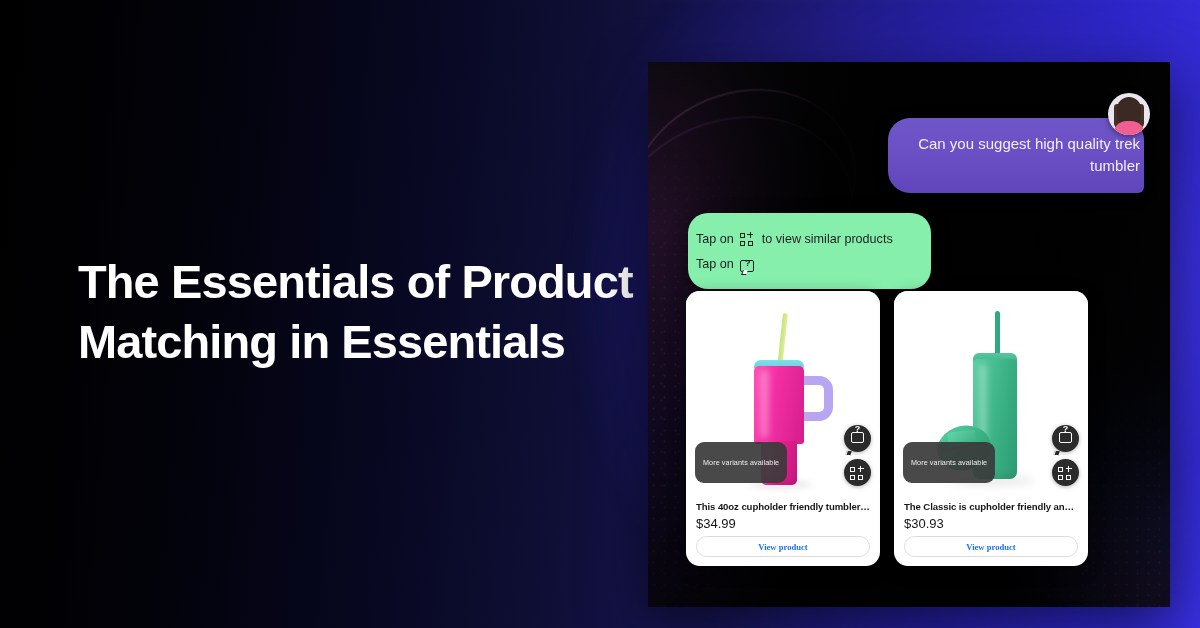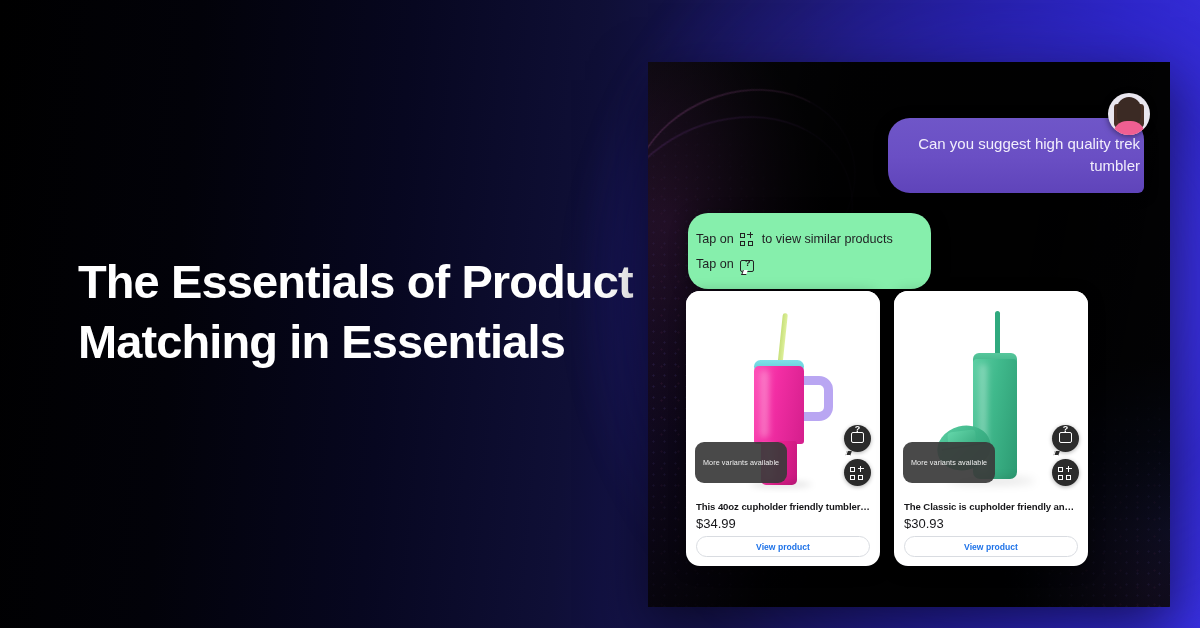--- a/index.html
+++ b/index.html
@@ -183,21 +183,21 @@
   .c-price { font-size:13px; color:#17171a; margin-top:4px; }
   .c-btn {
     margin-top:auto;
     height:21px;
     border:1px solid #d9dce1;
     border-radius:11px;
     background:#fff;
     color:#1f73e8;
     font-size:8.6px; font-weight:700;
     display:flex; align-items:center; justify-content:center;
-    font-family:Liberation Sans, sans-serif;
+    font-family:Liberation Serif, serif;
     cursor:pointer;
   }
 
   
   .tp { position:absolute; left:50%; top:22px; transform:translateX(-50%); width:110px; height:168px; }
   .tp-straw { position:absolute; left:52px; top:0; width:5px; height:56px; background:linear-gradient(90deg,#c7e07a,#dff09c); border-radius:3px; transform:rotate(6deg); }
   .tp-lid { position:absolute; left:26px; top:47px; width:50px; height:13px; border-radius:7px; background:linear-gradient(180deg,#7fe0e8,#5cc9d6); }
   .tp-body { position:absolute; left:26px; top:53px; width:50px; height:78px; border-radius:5px 5px 3px 3px;
     background:linear-gradient(100deg,#ff4fb8 0%,#f32ea4 40%,#d41e8c 100%); }
   .tp-body:after { content:""; position:absolute; left:6px; top:4px; width:9px; height:68px; border-radius:5px; background:rgba(255,255,255,.30); filter:blur(3px); }

